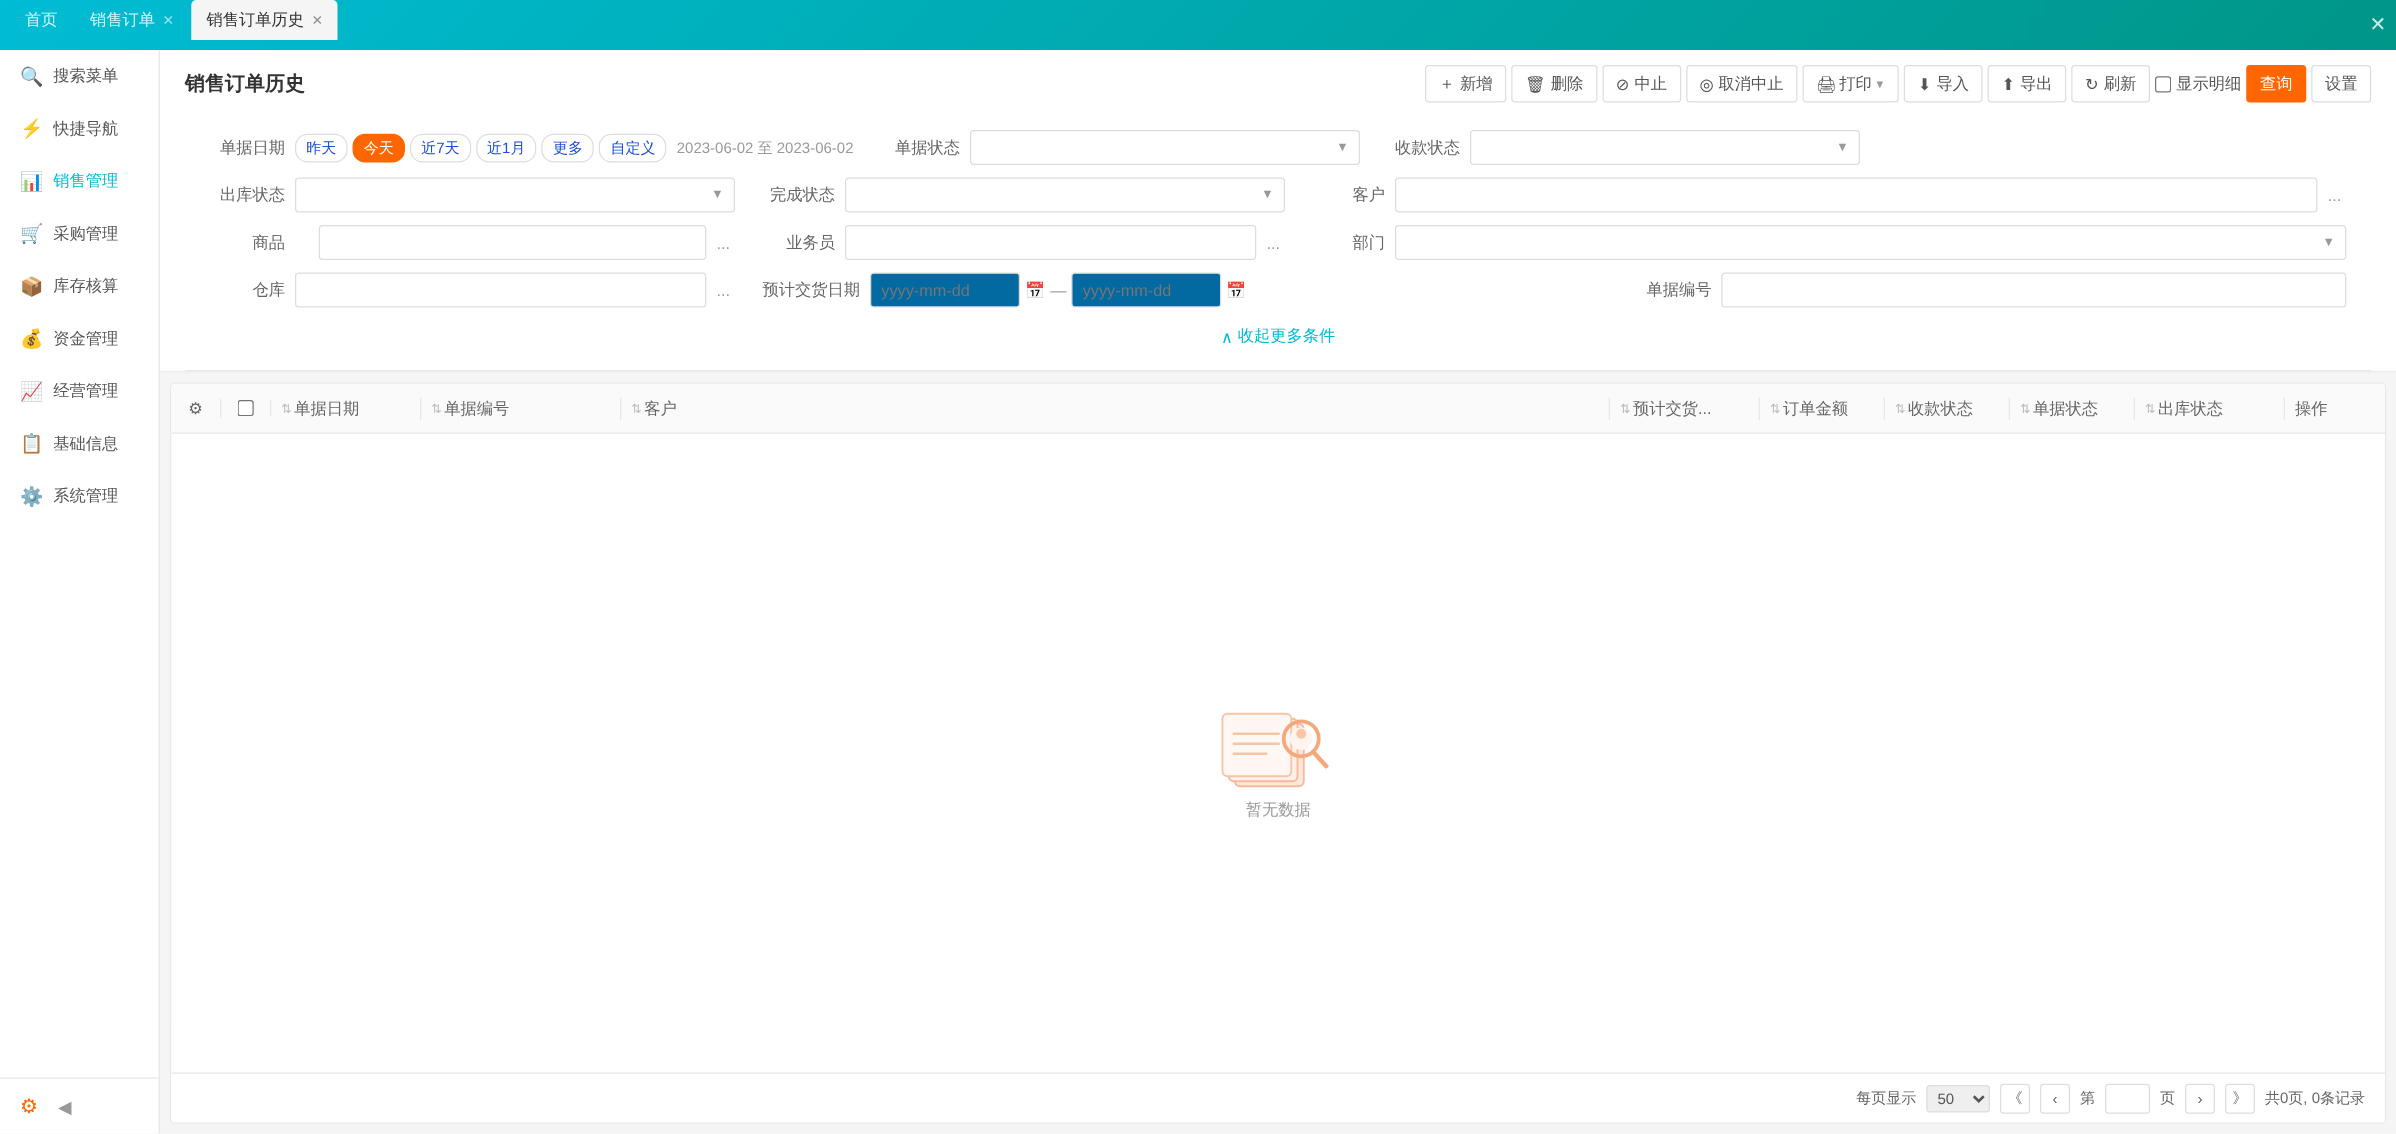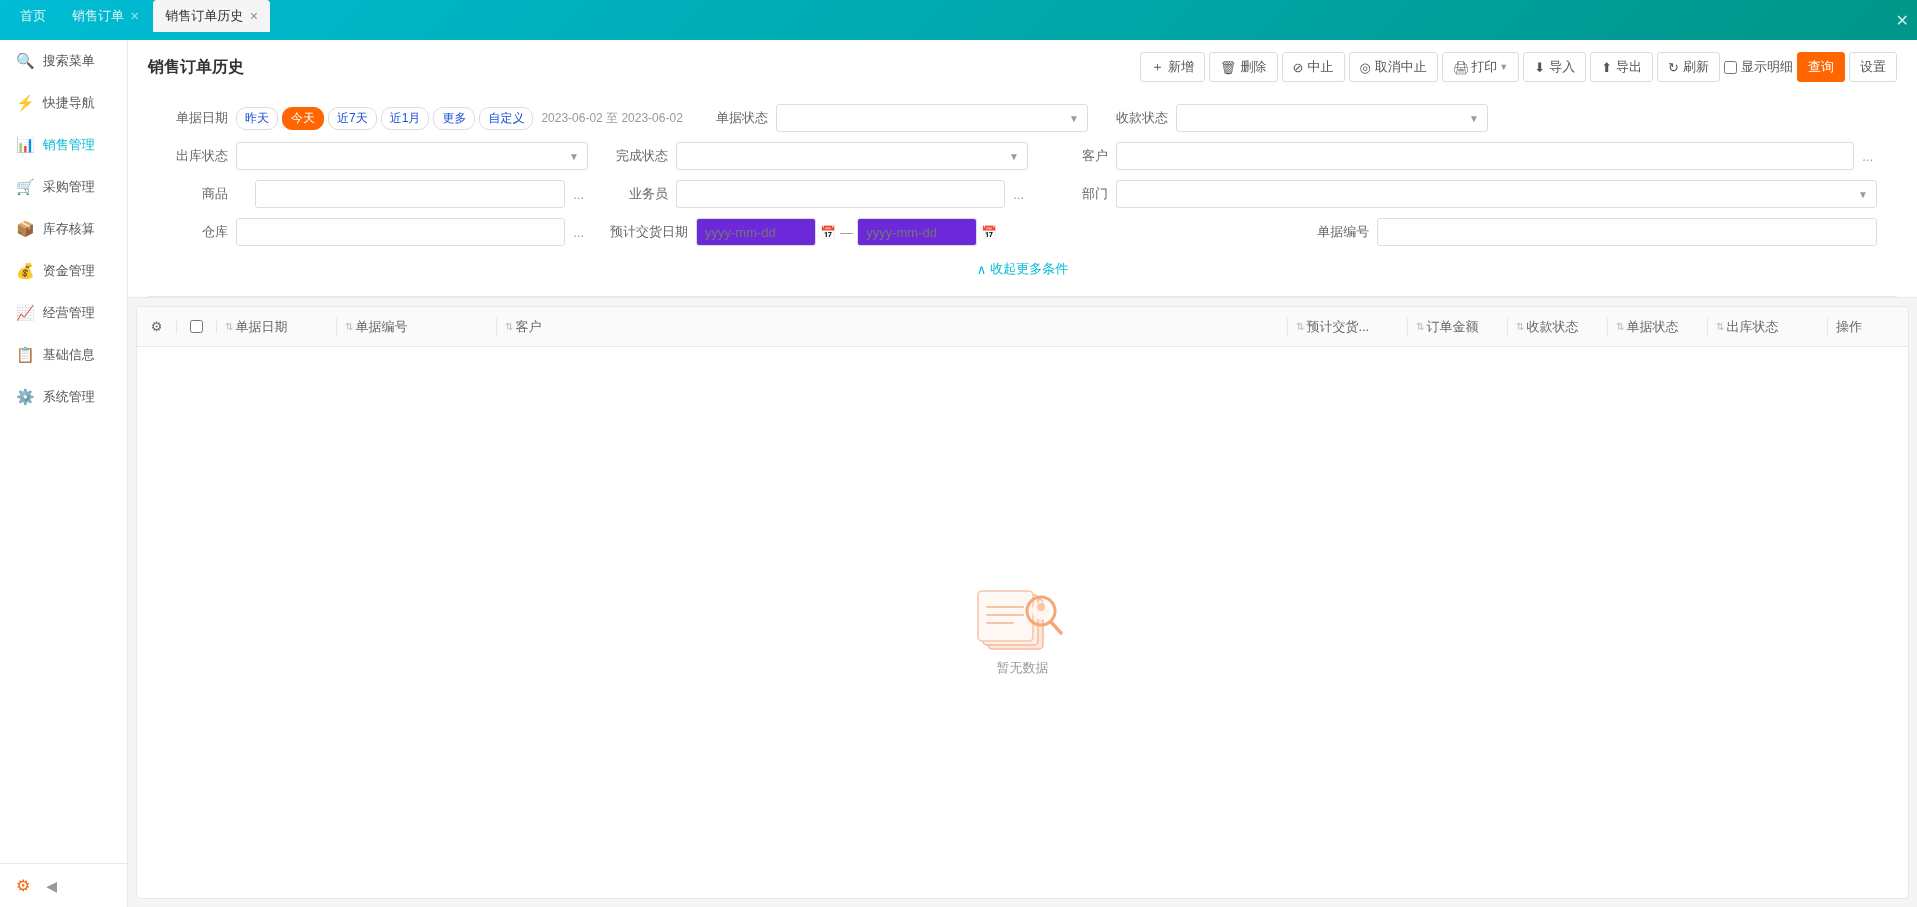--- a/index.html
+++ b/index.html
@@ -234,21 +234,21 @@
       display: flex;
       align-items: center;
       gap: 4px;
       flex: 1;
     }
     .date-input {
       border: 1px solid #ddd;
       border-radius: 3px;
       padding: 5px 8px;
       color: #bbb;
-      background: #6d28d9;
+      background: #0369a1;
       min-height: 28px;
       width: 120px;
     }
     .cal-icon { color: #999; cursor: pointer; }
     .dash { color: #999; }
     .collapse-btn {
       display: flex;
       align-items: center;
       gap: 4px;
       color: #00bcd4;
@@ -657,16 +657,32 @@
             <circle cx="68" cy="42" r="14" fill="none" stroke="#f5a87a" stroke-width="3"></circle>
             <circle cx="68" cy="42" r="9" fill="#fff5ee" stroke="none"></circle>
             <line x1="78" y1="53" x2="88" y2="64" stroke="#f5a87a" stroke-width="3.5" stroke-linecap="round"></line>
 
             <circle cx="68" cy="38" r="4" fill="#f5a87a" opacity="0.6"></circle>
           </svg>
           <span class="empty-text">暂无数据</span>
         </div>
       </div>
 
+      <div class="table-footer">
+        <span class="footer-text">每页显示</span>
+        <select class="page-size-select">
+          <option>50</option>
+          <option>100</option>
+          <option>200</option>
+        </select>
+        <button class="page-btn">《</button>
+        <button class="page-btn">‹</button>
+        <span class="page-label">第</span>
+        <input class="page-input" type="text" style="">
+        <span class="page-label">页</span>
+        <button class="page-btn">›</button>
+        <button class="page-btn">》</button>
+        <span class="footer-text">共0页, 0条记录</span>
+      </div>
     </div>
 
   </div>
 </div>
 
 </body></html>

